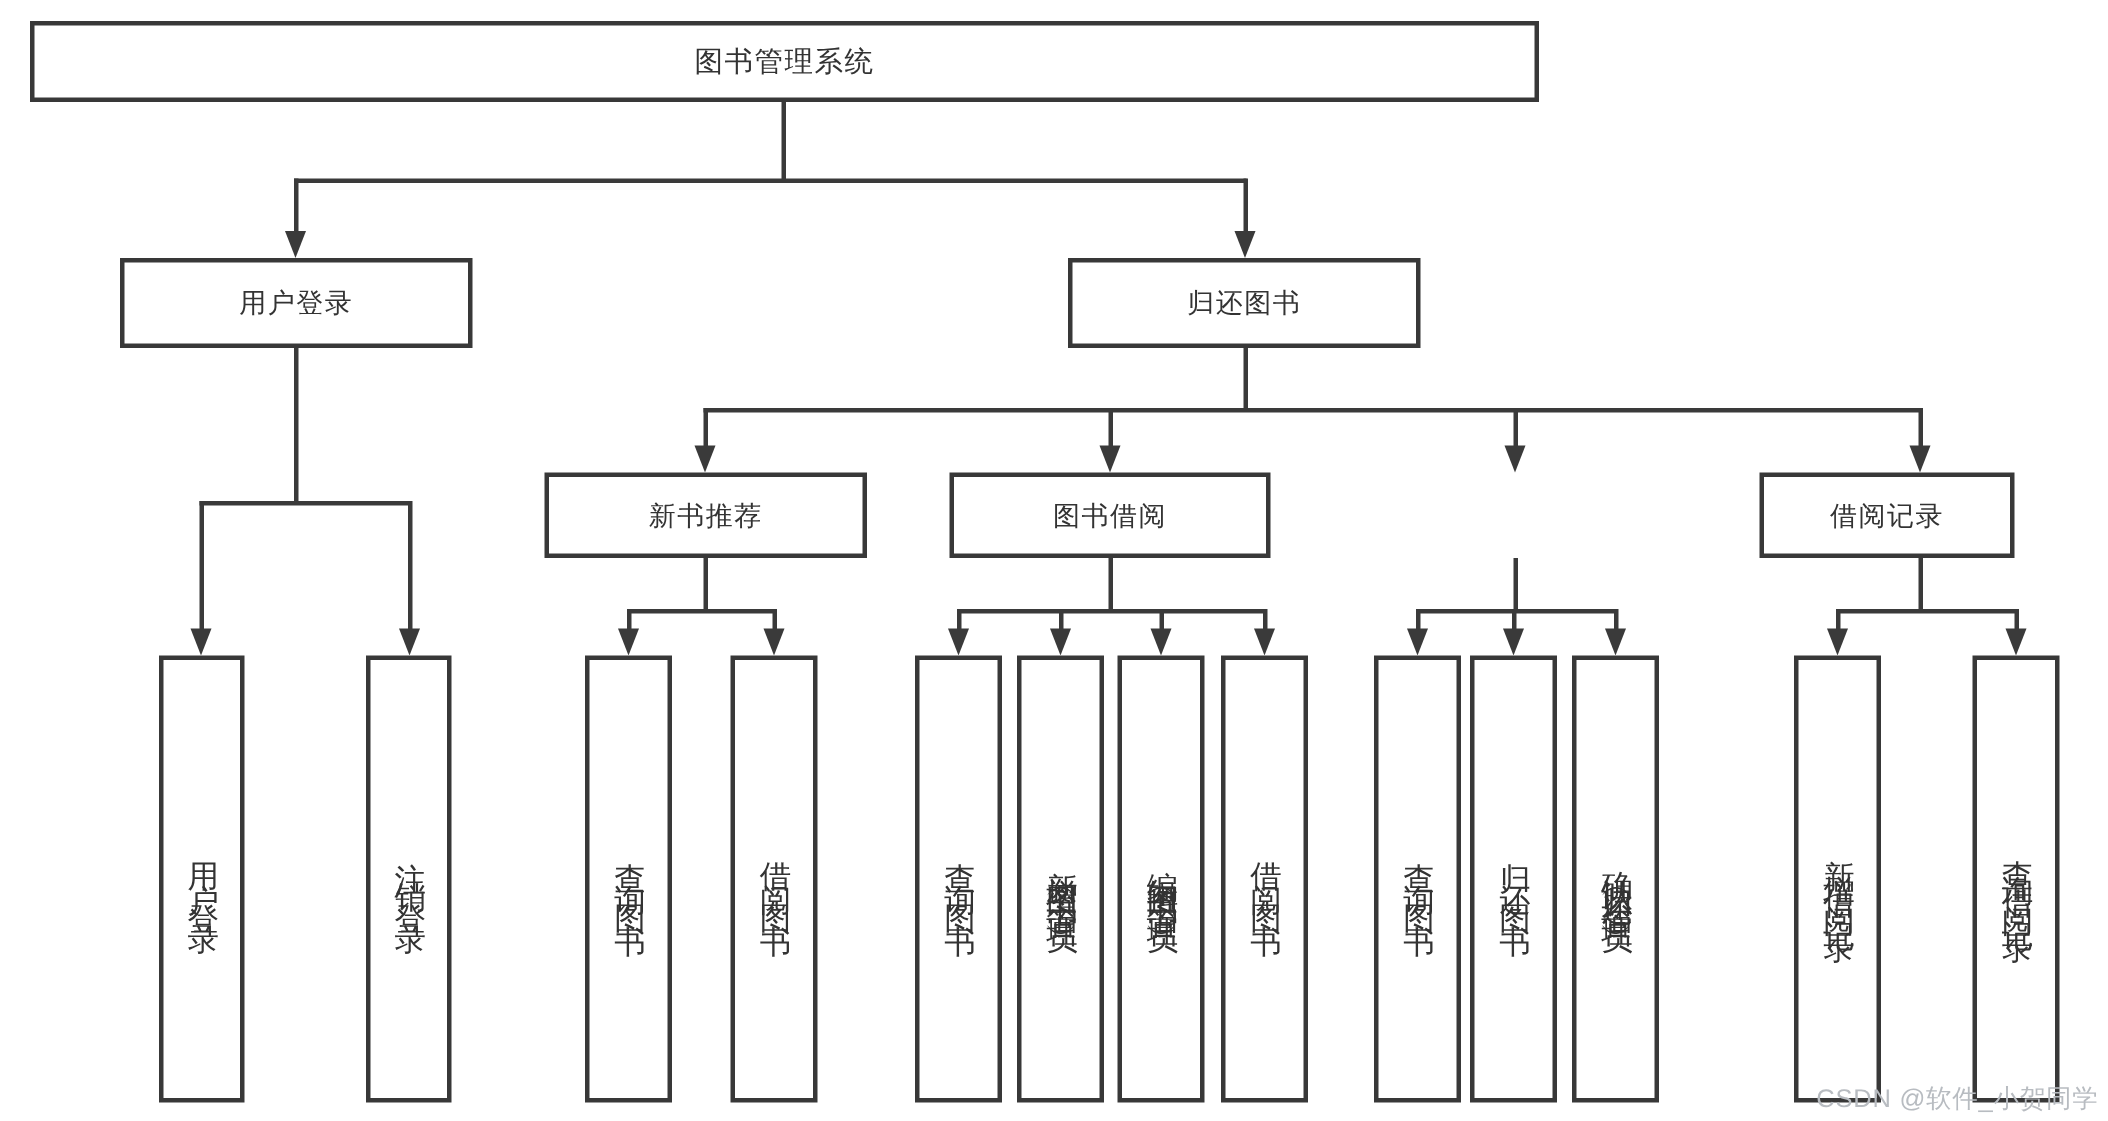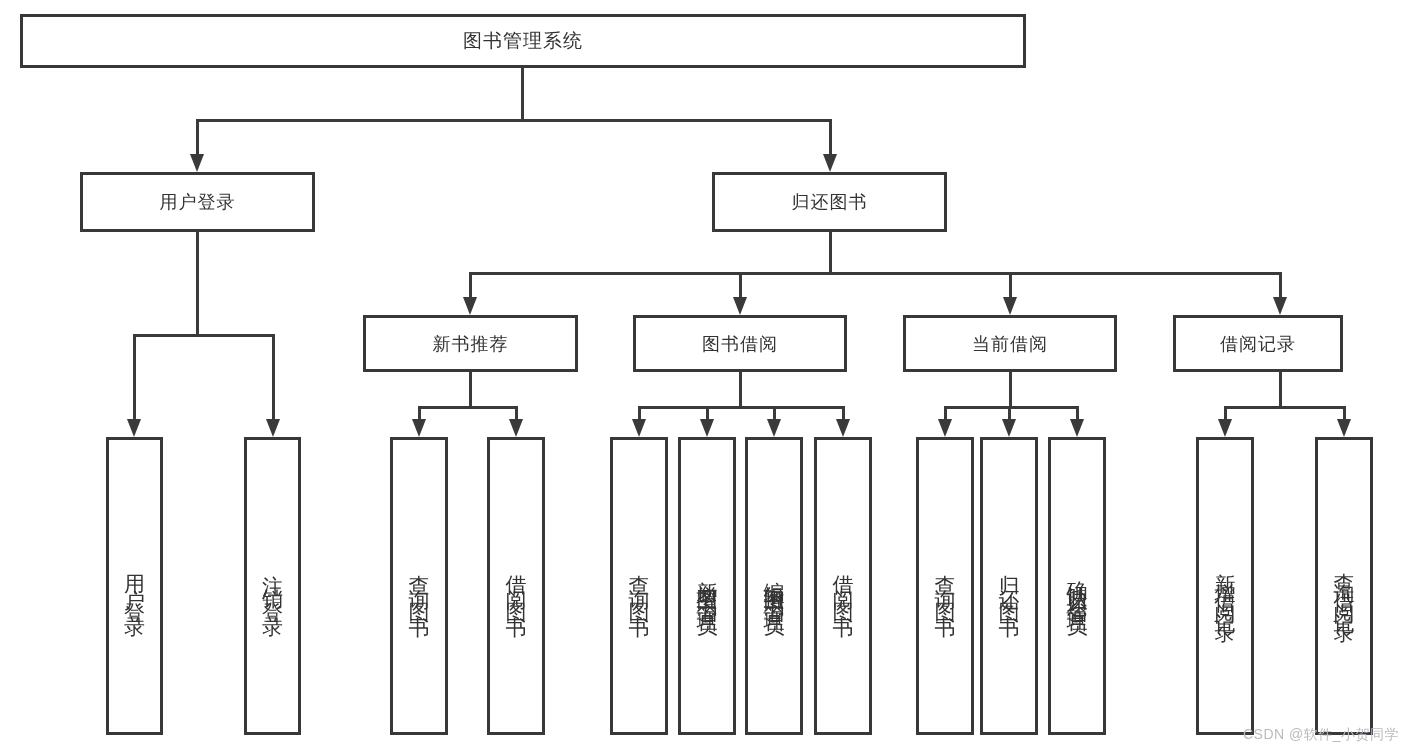--- a/index.html
+++ b/index.html
@@ -25,21 +25,21 @@
   .sp10{letter-spacing:5px;}
   .vline{position:absolute;width:2.5px;background:#3a3a3a;}
   .hline{position:absolute;height:2.5px;background:#3a3a3a;}
   .arrow{
     position:absolute;width:0;height:0;
     border-left:7px solid transparent;border-right:7px solid transparent;
     border-top:18px solid #3a3a3a;
   }
   .watermark{
     position:absolute;right:6px;bottom:3px;
-    color:#b8bcc1;font-size:14px;letter-spacing:0.5px;
+    color:#b8bcc1;font-size:17px;letter-spacing:0.5px;
   }
 </style>
 </head>
 <body>
 
 <div class="canvas">
 
   <div class="box hbox root" style="left:20px;top:14px;width:1006px;height:54px">图书管理系统</div>
 
   <div class="vline" style="left:521px;top:68px;height:52px"></div>
@@ -65,21 +65,20 @@
   <div class="arrow" style="left:463px;top:297px"></div>
   <div class="vline" style="left:739px;top:272px;height:28px"></div>
   <div class="arrow" style="left:733px;top:297px"></div>
   <div class="vline" style="left:1009px;top:272px;height:28px"></div>
   <div class="arrow" style="left:1003px;top:297px"></div>
   <div class="vline" style="left:1279px;top:272px;height:28px"></div>
   <div class="arrow" style="left:1273px;top:297px"></div>
 
   <div class="box hbox" style="left:633px;top:315px;width:214px;height:57px">图书借阅</div>
   <div class="box hbox" style="left:363px;top:315px;width:215px;height:57px">新书推荐</div>
-  <div class="box hbox" style="left:903px;top:315px;width:214px;height:57px">当前借阅</div>
   <div class="box hbox" style="left:1173px;top:315px;width:170px;height:57px">借阅记录</div>
 
   <div class="vline" style="left:469px;top:372px;height:36px"></div>
   <div class="hline" style="left:418px;top:406px;width:100px"></div>
   <div class="vline" style="left:418px;top:406px;height:16px"></div>
   <div class="arrow" style="left:412px;top:419px"></div>
   <div class="vline" style="left:515px;top:406px;height:16px"></div>
   <div class="arrow" style="left:509px;top:419px"></div>
 
   <div class="vline" style="left:739px;top:372px;height:36px"></div>

